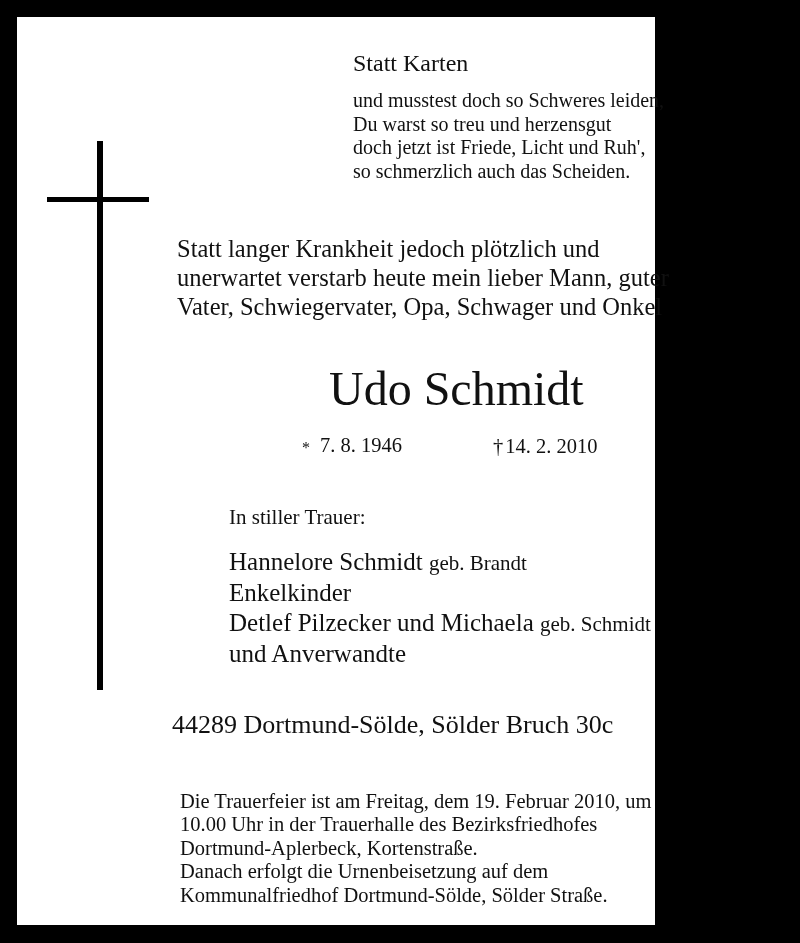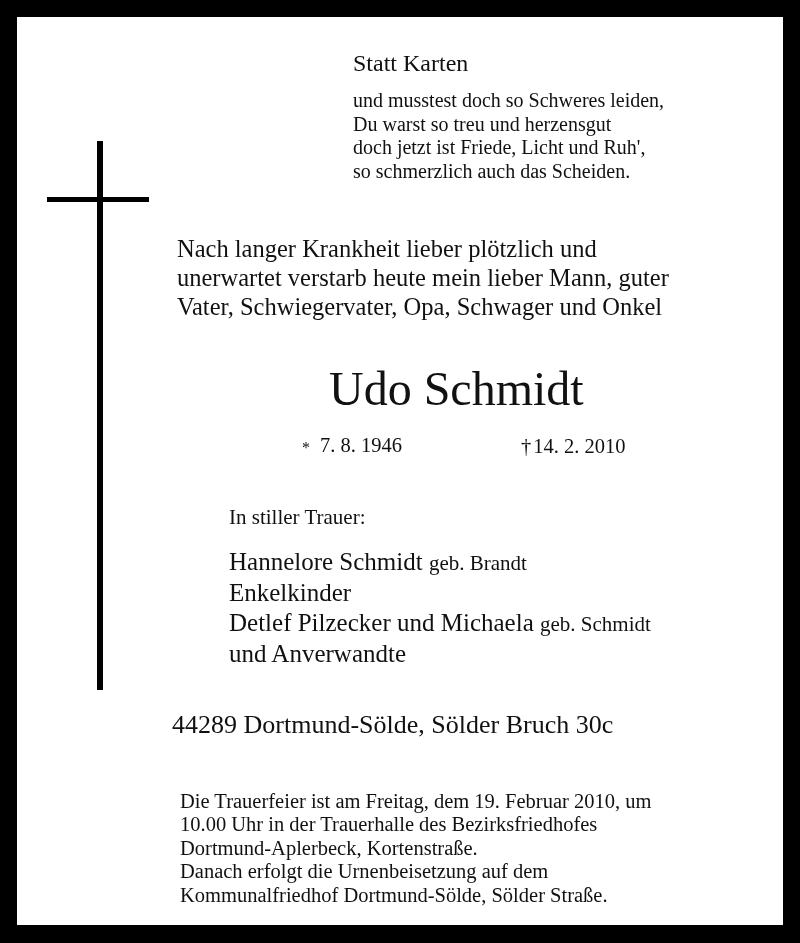--- a/index.html
+++ b/index.html
@@ -7,21 +7,21 @@
       width: 800px; height: 943px;
       background: #000000;
       position: relative;
       overflow: hidden;
       font-family: "Liberation Serif", "DejaVu Serif", serif;
       color: #111111;
     }
     .card {
       position: absolute;
       left: 17px; top: 17px;
-      width: 766px; height: 908px;
+      width: 638px; height: 908px;
       background: #ffffff;
     }
     .cross-v {
       position: absolute;
       left: 80px; top: 124px;
       width: 6px; height: 549px;
       background: #000;
     }
     .cross-h {
       position: absolute;
@@ -30,21 +30,21 @@
       background: #000;
     }
     .abs { position: absolute; white-space: nowrap; }
     .statt { left: 336px; top: 30px; font-size: 24px; line-height: 32px; }
     .poem { left: 336px; top: 72px; font-size: 20px; line-height: 23.5px; }
     .poem div { white-space: nowrap; }
     .intro { left: 160px; top: 217px; font-size: 24.5px; line-height: 29px; }
     .intro div { white-space: nowrap; }
     .name { left: 297px; top: 343px; font-size: 48px; line-height: 58px; margin-left: 15px; }
     .born { left: 285px; top: 416px; font-size: 20.5px; line-height: 24px; }
-    .died { left: 504px; top: 416px; font-size: 20.5px; line-height: 26px; }
+    .died { left: 476px; top: 416px; font-size: 20.5px; line-height: 26px; }
     .born .sym { font-size: 16px; position: relative; top: 1px; margin-right: 10px; }
     .died .sym { margin-right: 2px; }
     .trauer { left: 212px; top: 487px; font-size: 21px; line-height: 26px; text-align: center; }
     .family { left: 212px; top: 530px; font-size: 25px; line-height: 30px; }
     .family div { white-space: nowrap; }
     .family .geb { font-size: 21px; }
     .address { left: 155px; top: 693px; font-size: 26px; line-height: 30px; }
     .ceremony { left: 155px; top: 773px; font-size: 20.5px; line-height: 23.4px; margin-left: 8px; }
     .ceremony div { white-space: nowrap; }
   </style>
@@ -59,21 +59,21 @@
   <div class="abs statt">Statt Karten</div>
 
   <div class="abs poem">
     <div>und musstest doch so Schweres leiden,</div>
     <div>Du warst so treu und herzensgut</div>
     <div>doch jetzt ist Friede, Licht und Ruh',</div>
     <div>so schmerzlich auch das Scheiden.</div>
   </div>
 
   <div class="abs intro">
-    <div>Nach langer Krankheit lieber plötzlich und</div>
+    <div>Statt langer Krankheit jedoch plötzlich und</div>
     <div>unerwartet verstarb heute mein lieber Mann, guter</div>
     <div>Vater, Schwiegervater, Opa, Schwager und Onkel</div>
   </div>
 
   <div class="abs name">Udo Schmidt</div>
 
   <div class="abs born">
     <span class="sym">*</span><span>7. 8. 1946</span>
   </div>
   <div class="abs died">

